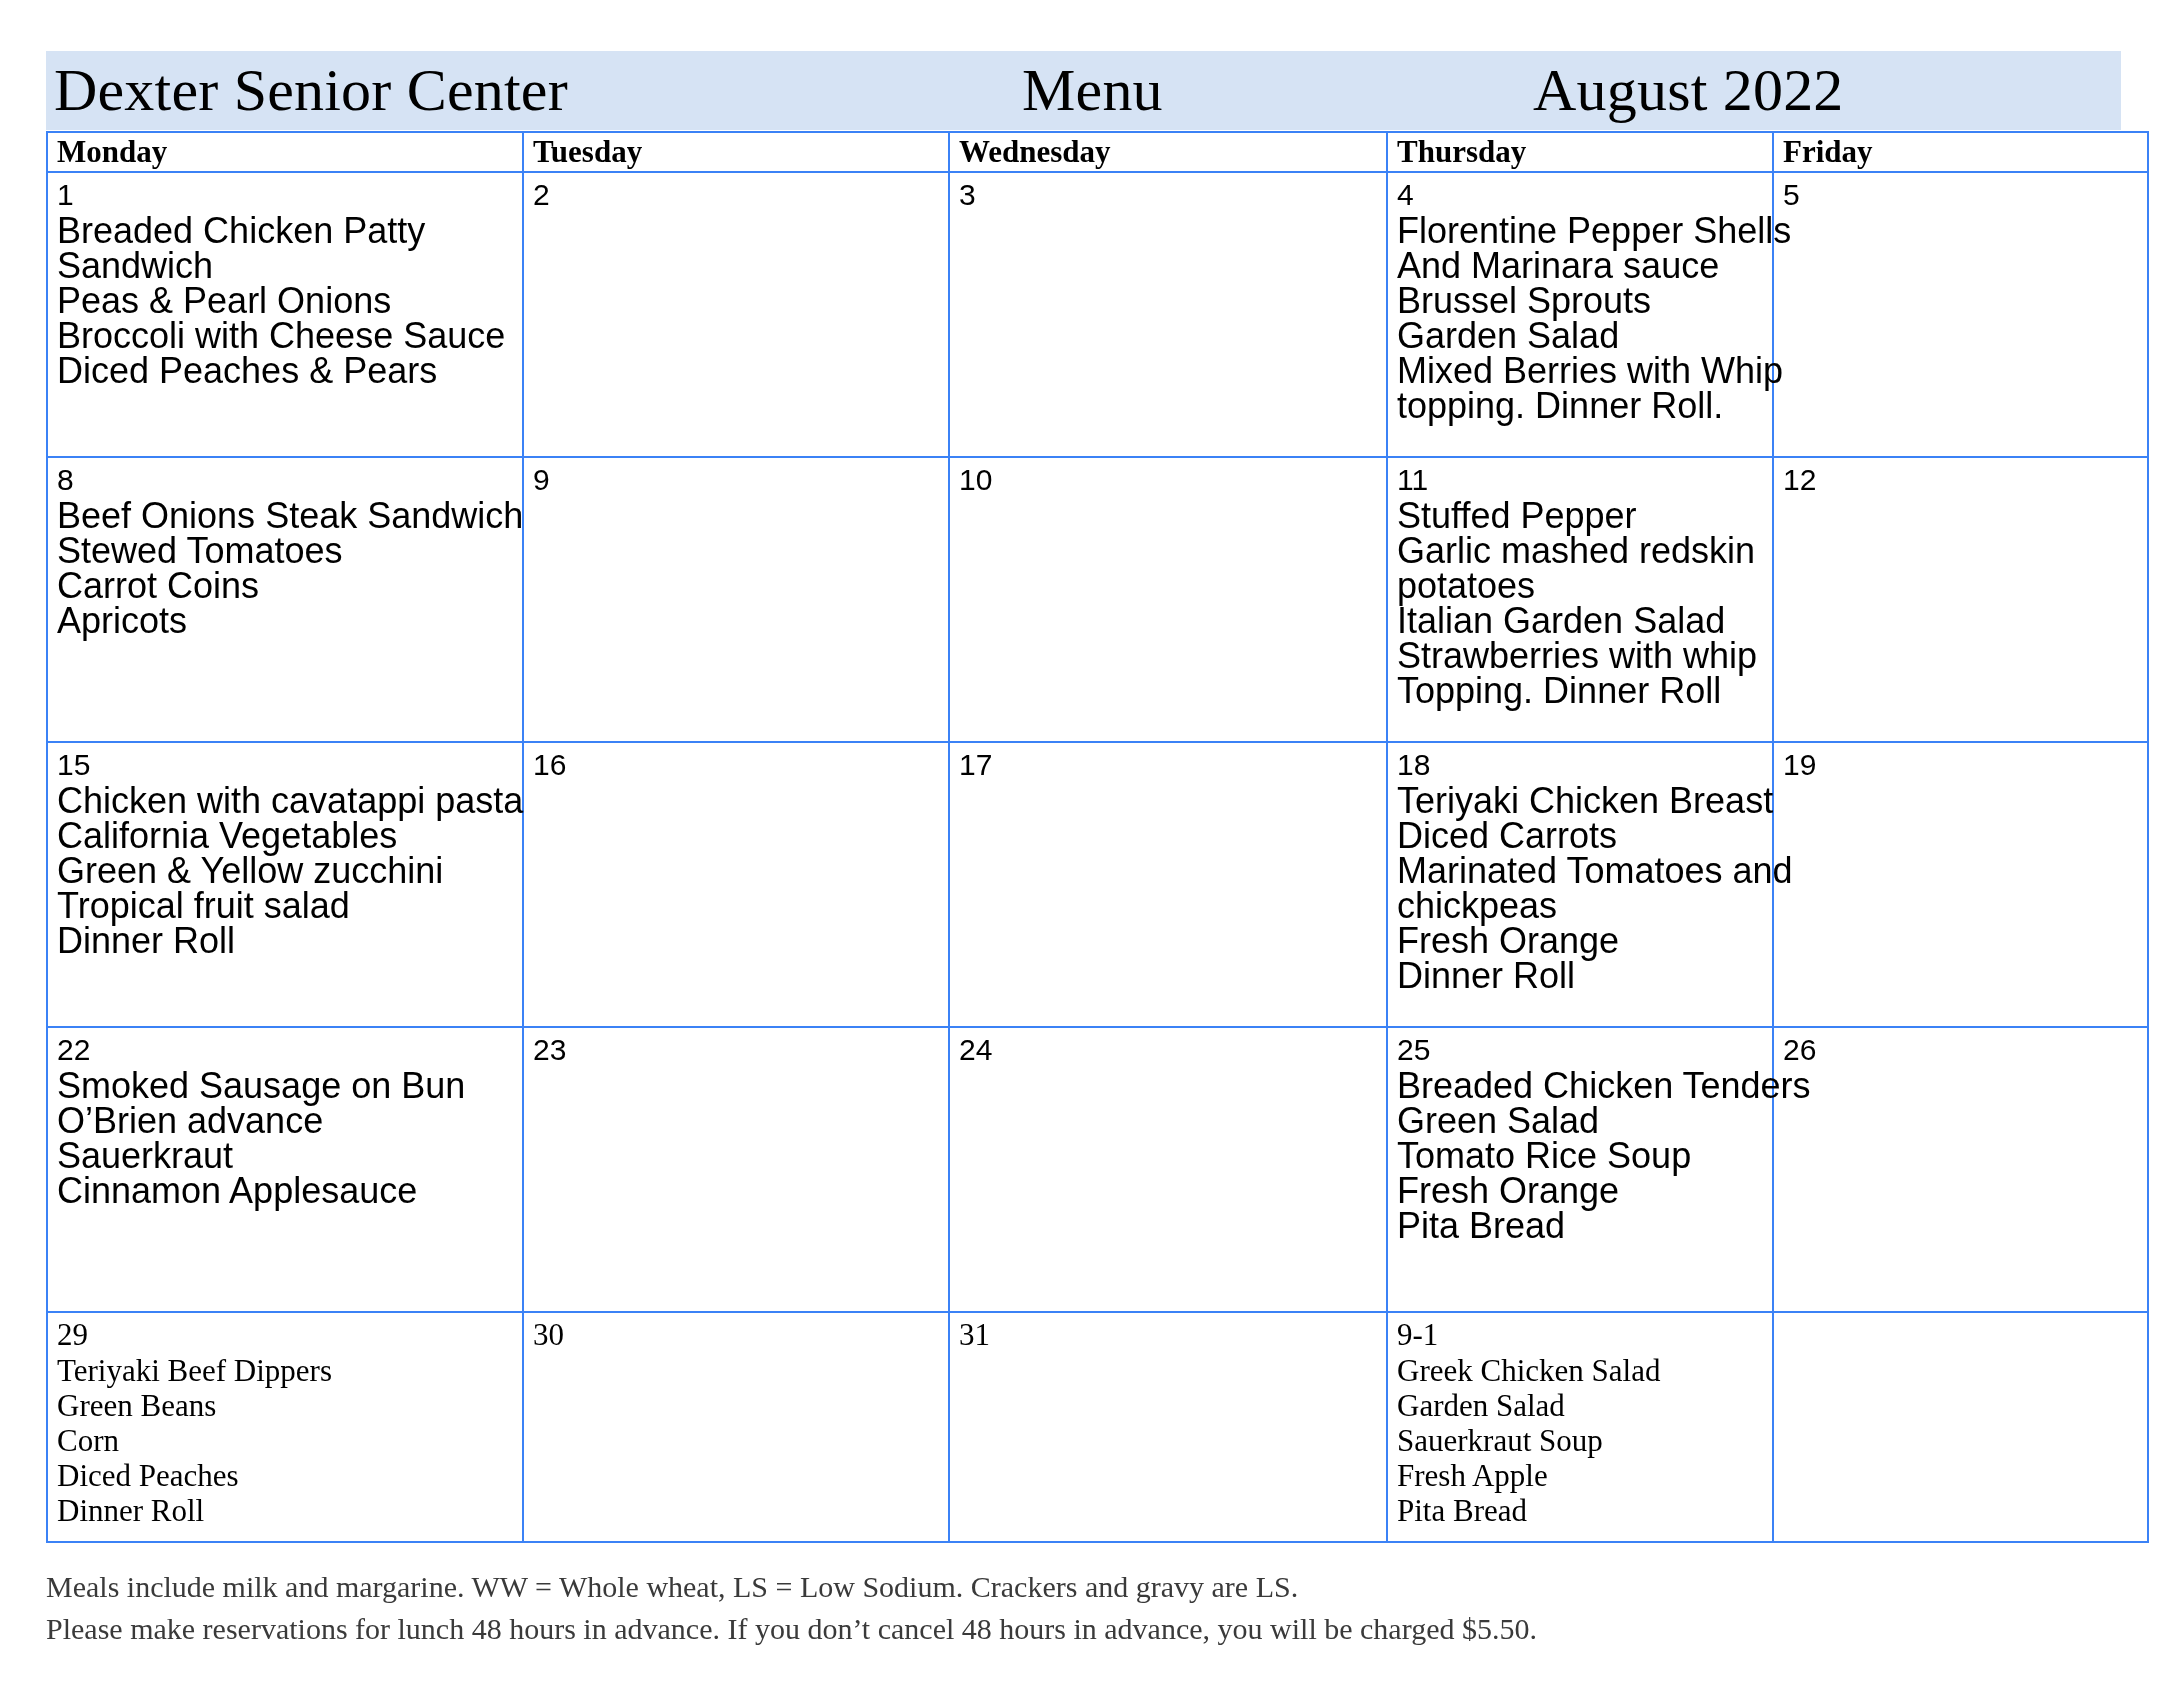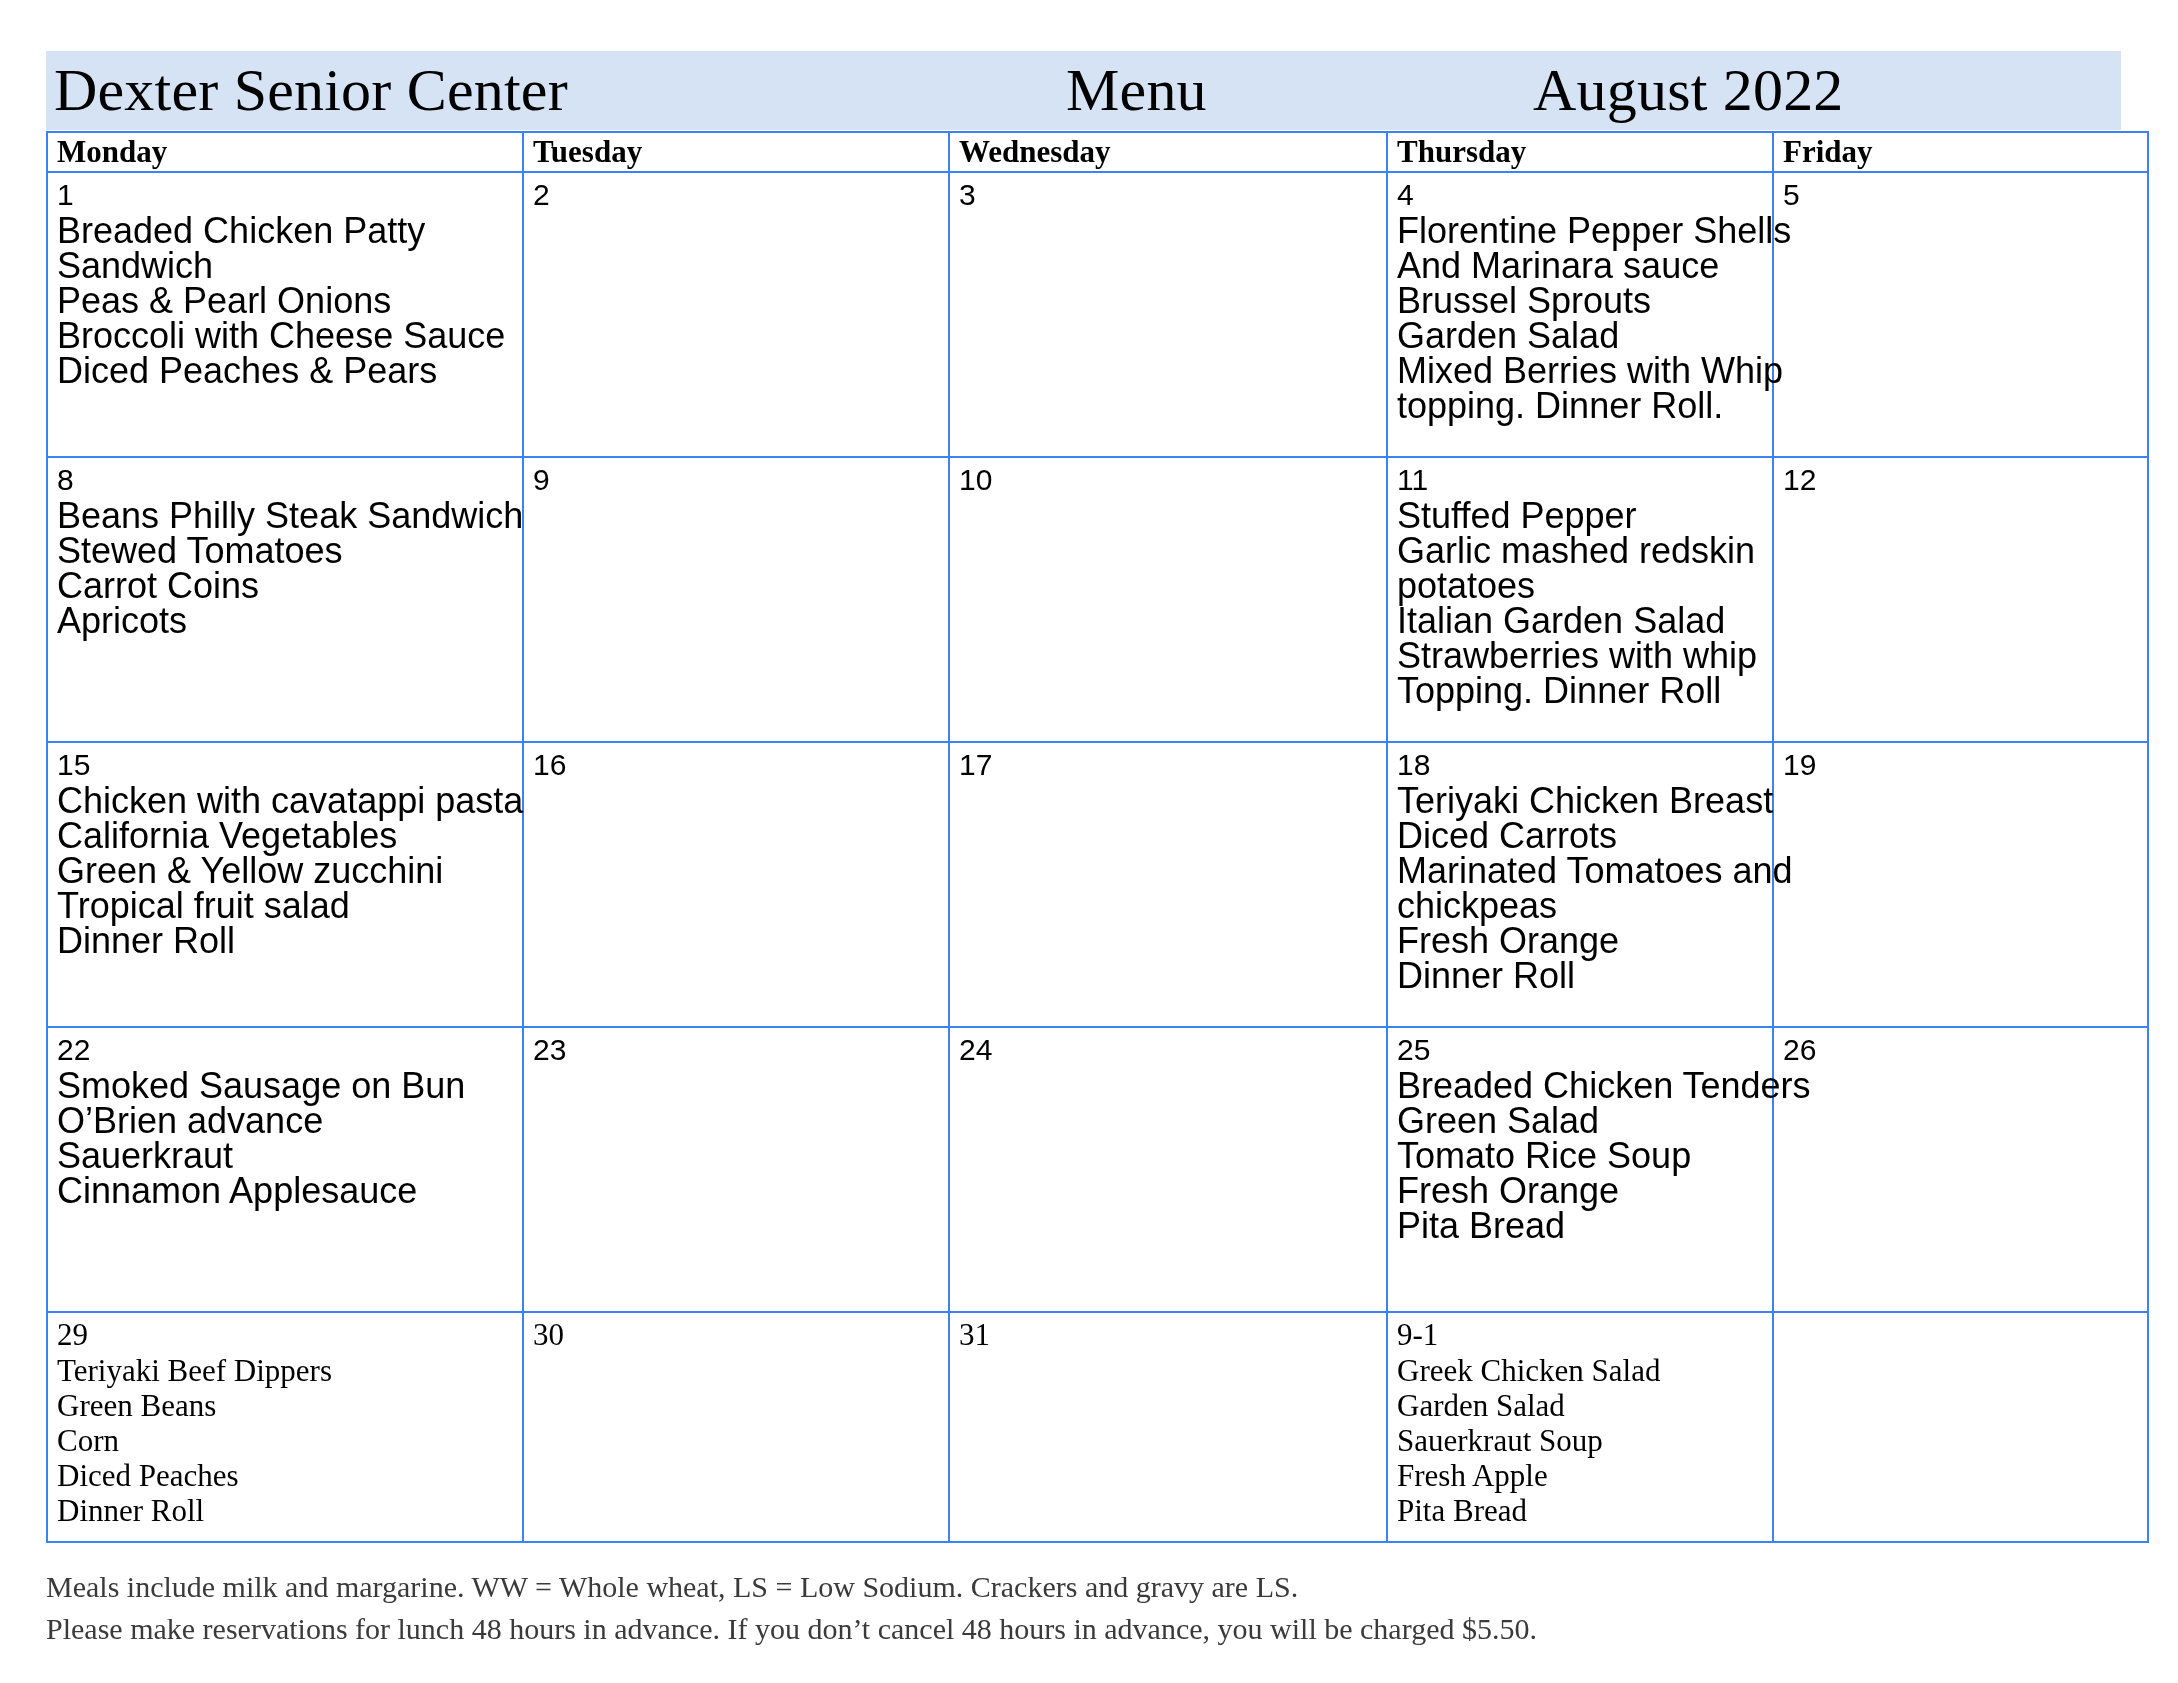--- a/index.html
+++ b/index.html
@@ -39,21 +39,21 @@
   .title-text {
     position: absolute;
     font-family: "Liberation Serif", serif;
     font-size: 60px;
     line-height: 79px;
     color: #000000;
     white-space: nowrap;
     letter-spacing: 0.2px;
   }
   .title-org   { left: 8px; }
-  .title-menu  { left: 1020px; }
+  .title-menu  { left: 976px; }
   .title-month { left: 1487px; }
 
   
   .calendar {
     position: absolute;
     left: 46px;
     top: 131px;
     width: 2101px;
     border-collapse: collapse;
     table-layout: fixed;
@@ -212,21 +212,21 @@
               <div class="daynum">5</div>
               <div class="items"></div>
             </div>
           </td>
         </tr>
         <tr>
           <td>
             <div class="cell">
               <div class="daynum">8</div>
               <div class="items">
-                <div>Beans Philly Steak Sandwich</div>
+                <div>Beef Onions Steak Sandwich</div>
                 <div>Stewed Tomatoes</div>
                 <div>Carrot Coins</div>
                 <div>Apricots</div>
               </div>
             </div>
           </td>
           <td>
             <div class="cell">
               <div class="daynum">9</div>
               <div class="items"></div>

